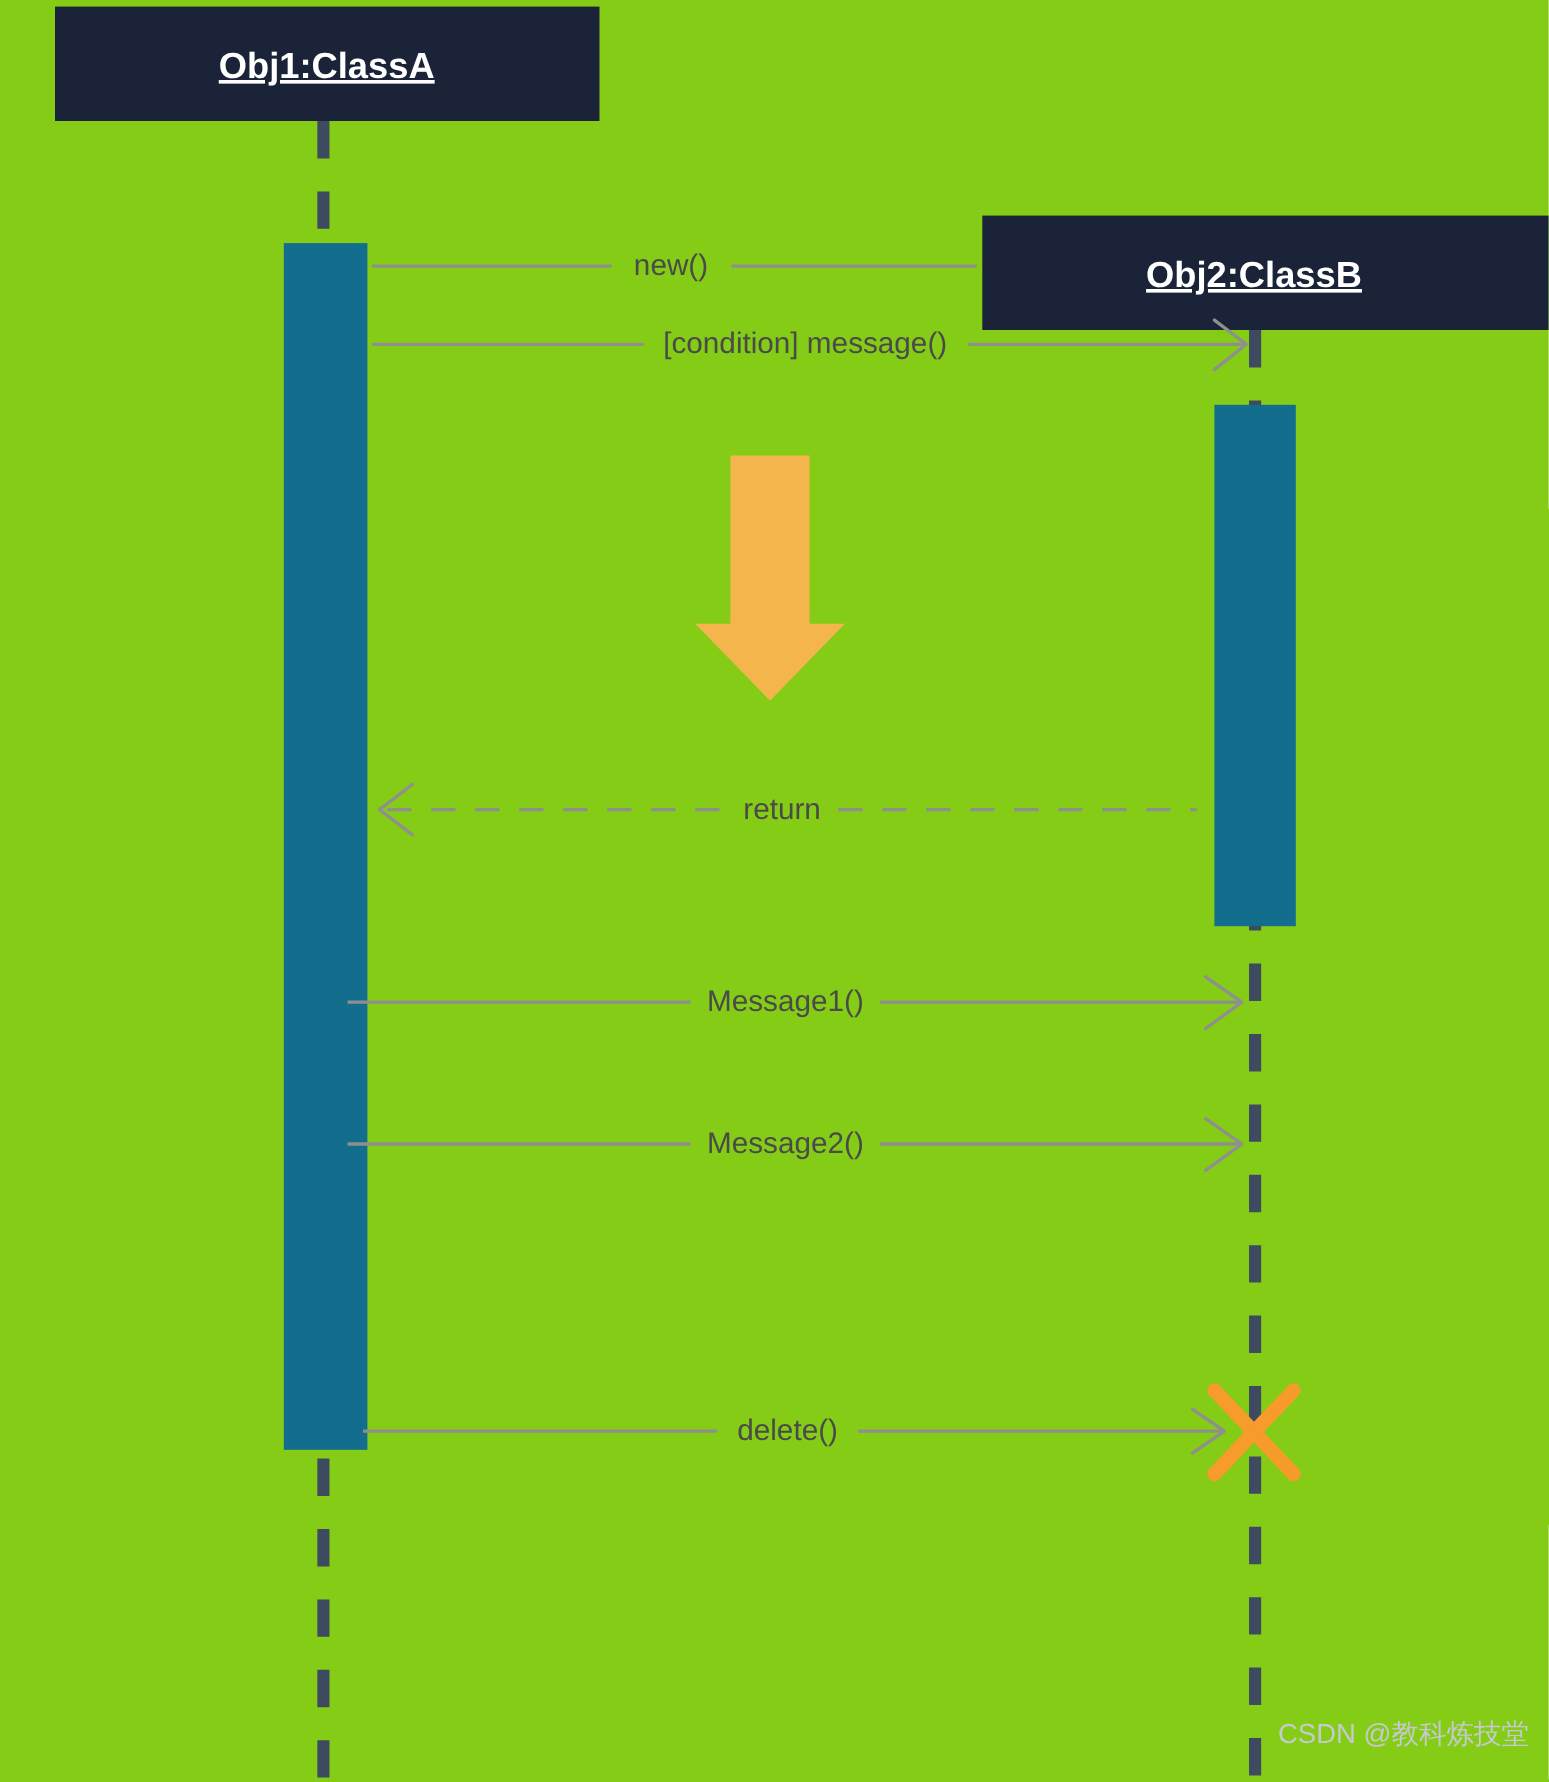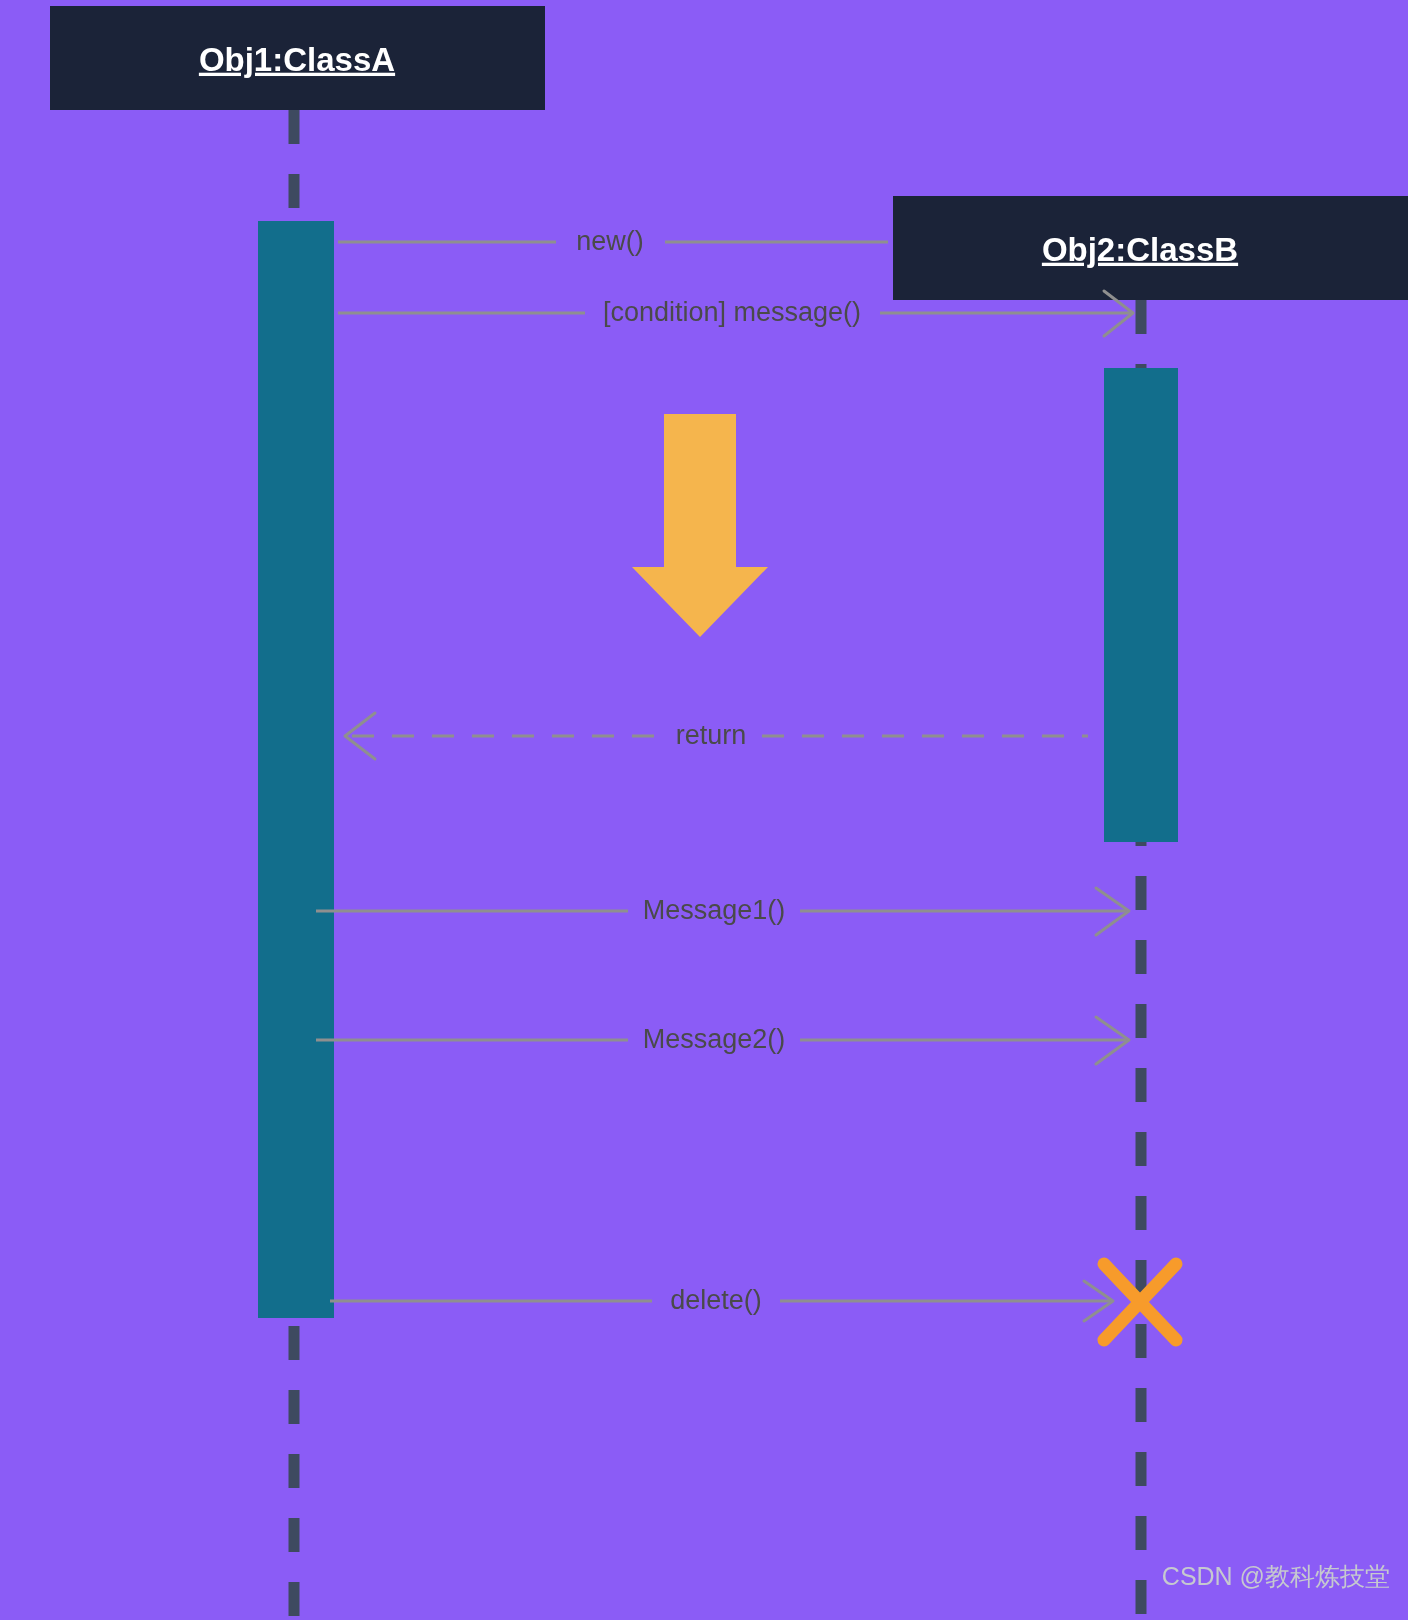--- a/index.html
+++ b/index.html
@@ -7,21 +7,21 @@
     padding: 0;
     background: #ffffff;
   }
   body {
     font-family: "Liberation Sans", sans-serif;
   }
   #canvas {
     position: relative;
     width: 1408px;
     height: 1620px;
-    background: #8b5cf6;
+    background: #84cc16;
     overflow: hidden;
   }
   svg.diagram {
     position: absolute;
     left: 0;
     top: 0;
     width: 1408px;
     height: 1620px;
     display: block;
   }

